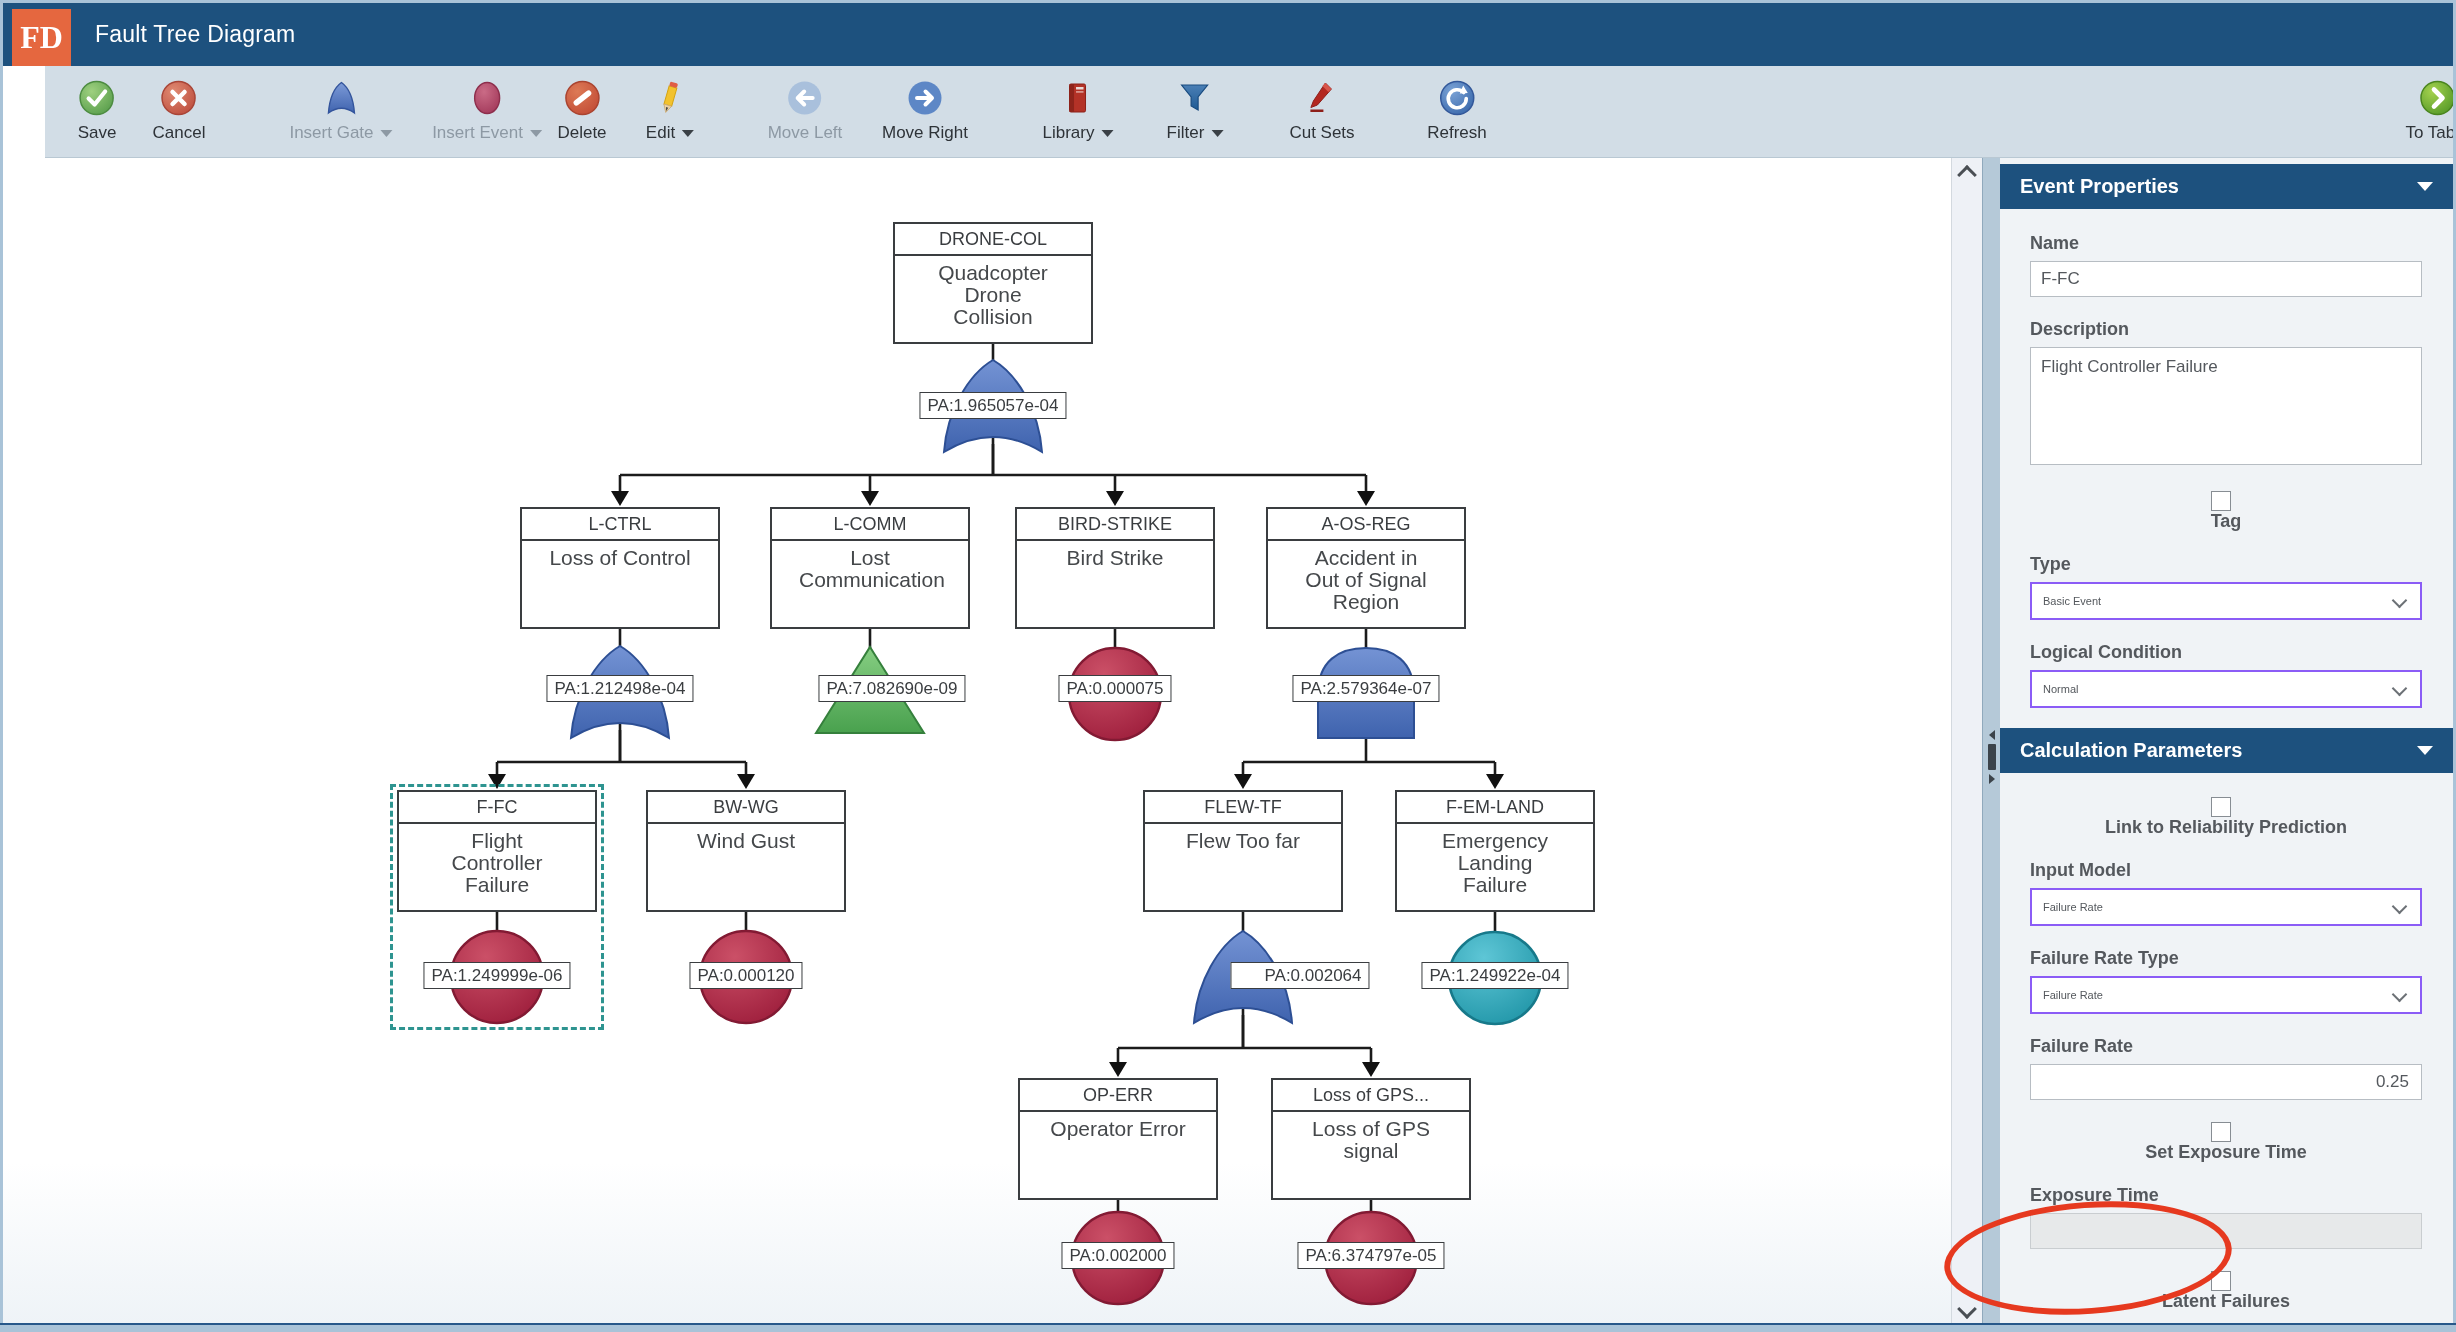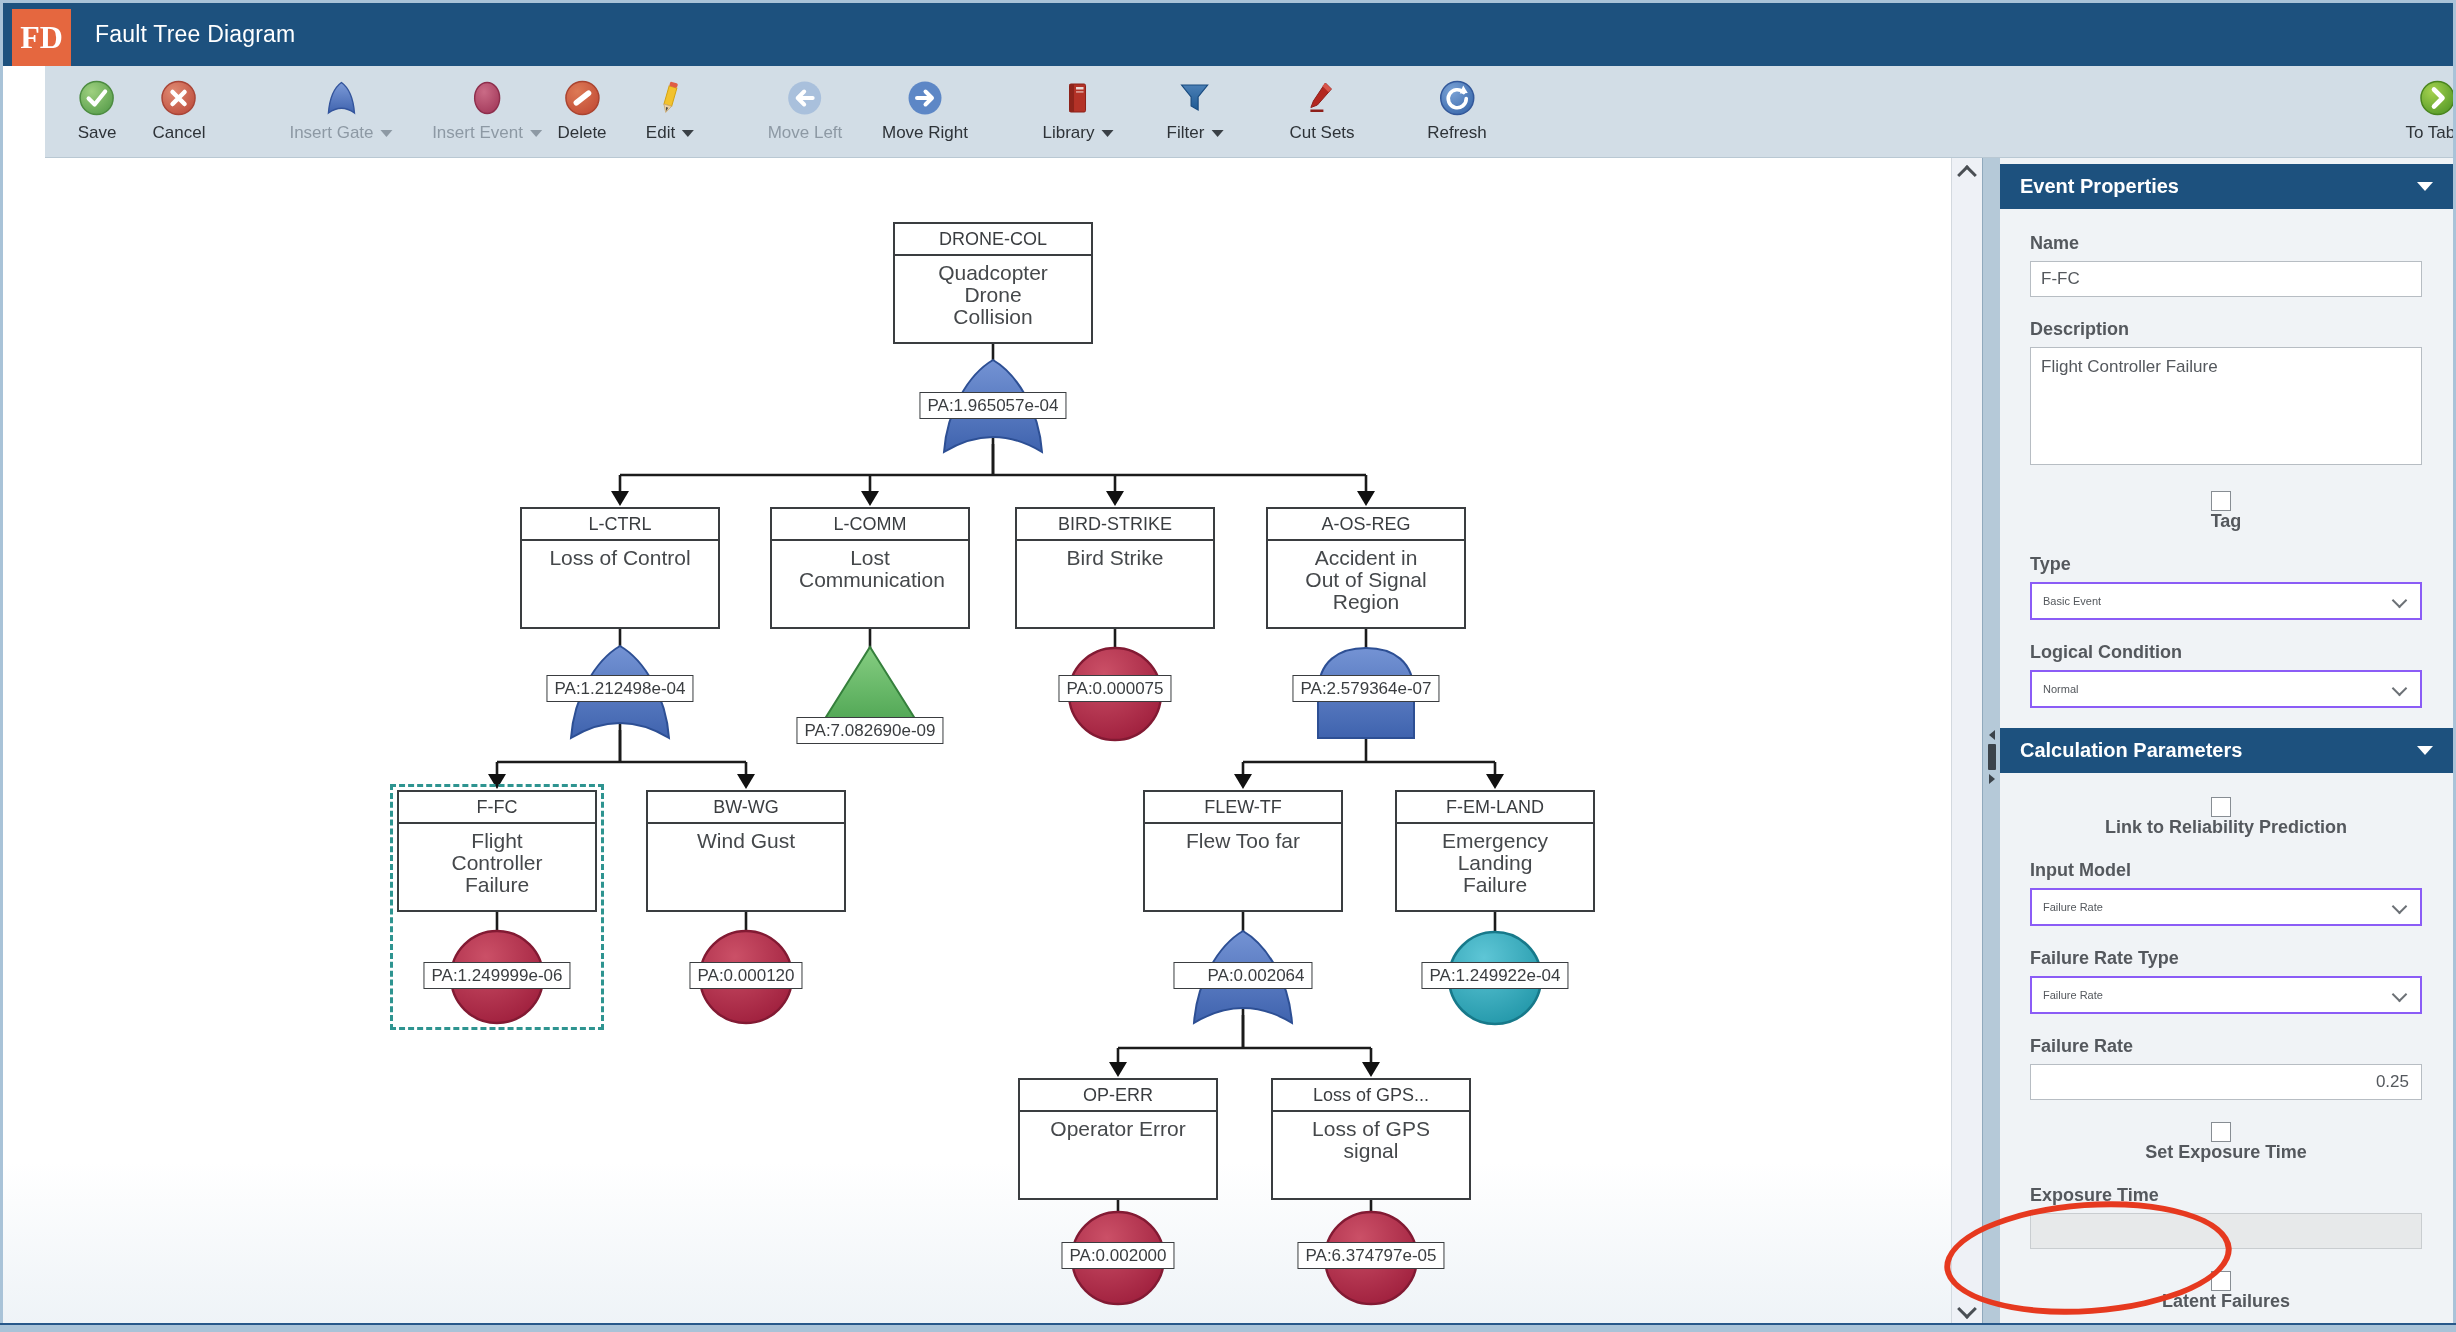--- a/index.html
+++ b/index.html
@@ -451,26 +451,26 @@
         <div class="node-name">F-EM-LAND</div>
         <div class="node-desc">Emergency Landing Failure</div>
       </div>
       <div class="node" style="left:1271px; top:1078px;">
         <div class="node-name">Loss of GPS...</div>
         <div class="node-desc">Loss of GPS signal</div>
       </div>
 
       <div class="pa" style="left:993px; top:392px;">PA:1.965057e-04</div>
       <div class="pa" style="left:620px; top:675px;">PA:1.212498e-04</div>
-      <div class="pa" style="left:870px; top:675px;margin-top:42px;">PA:7.082690e-09</div>
+      <div class="pa" style="left:892px; top:675px;">PA:7.082690e-09</div>
       <div class="pa" style="left:1115px; top:675px;">PA:0.000075</div>
       <div class="pa" style="left:1366px; top:675px;">PA:2.579364e-07</div>
       <div class="pa" style="left:497px; top:962px;">PA:1.249999e-06</div>
       <div class="pa" style="left:746px; top:962px;">PA:0.000120</div>
-      <div class="pa" style="left:1243px; top:962px;padding-left:33px;">PA:0.002064</div>
+      <div class="pa" style="left:1300px; top:962px;padding-left:33px;">PA:0.002064</div>
       <div class="pa" style="left:1495px; top:962px;">PA:1.249922e-04</div>
       <div class="pa" style="left:1118px; top:1242px;">PA:0.002000</div>
       <div class="pa" style="left:1371px; top:1242px;">PA:6.374797e-05</div>
     </div>
   </div>
 
   <div class="vscroll">
     <div class="scroll-chev up"></div>
     <div class="scroll-chev down"></div>
   </div>

